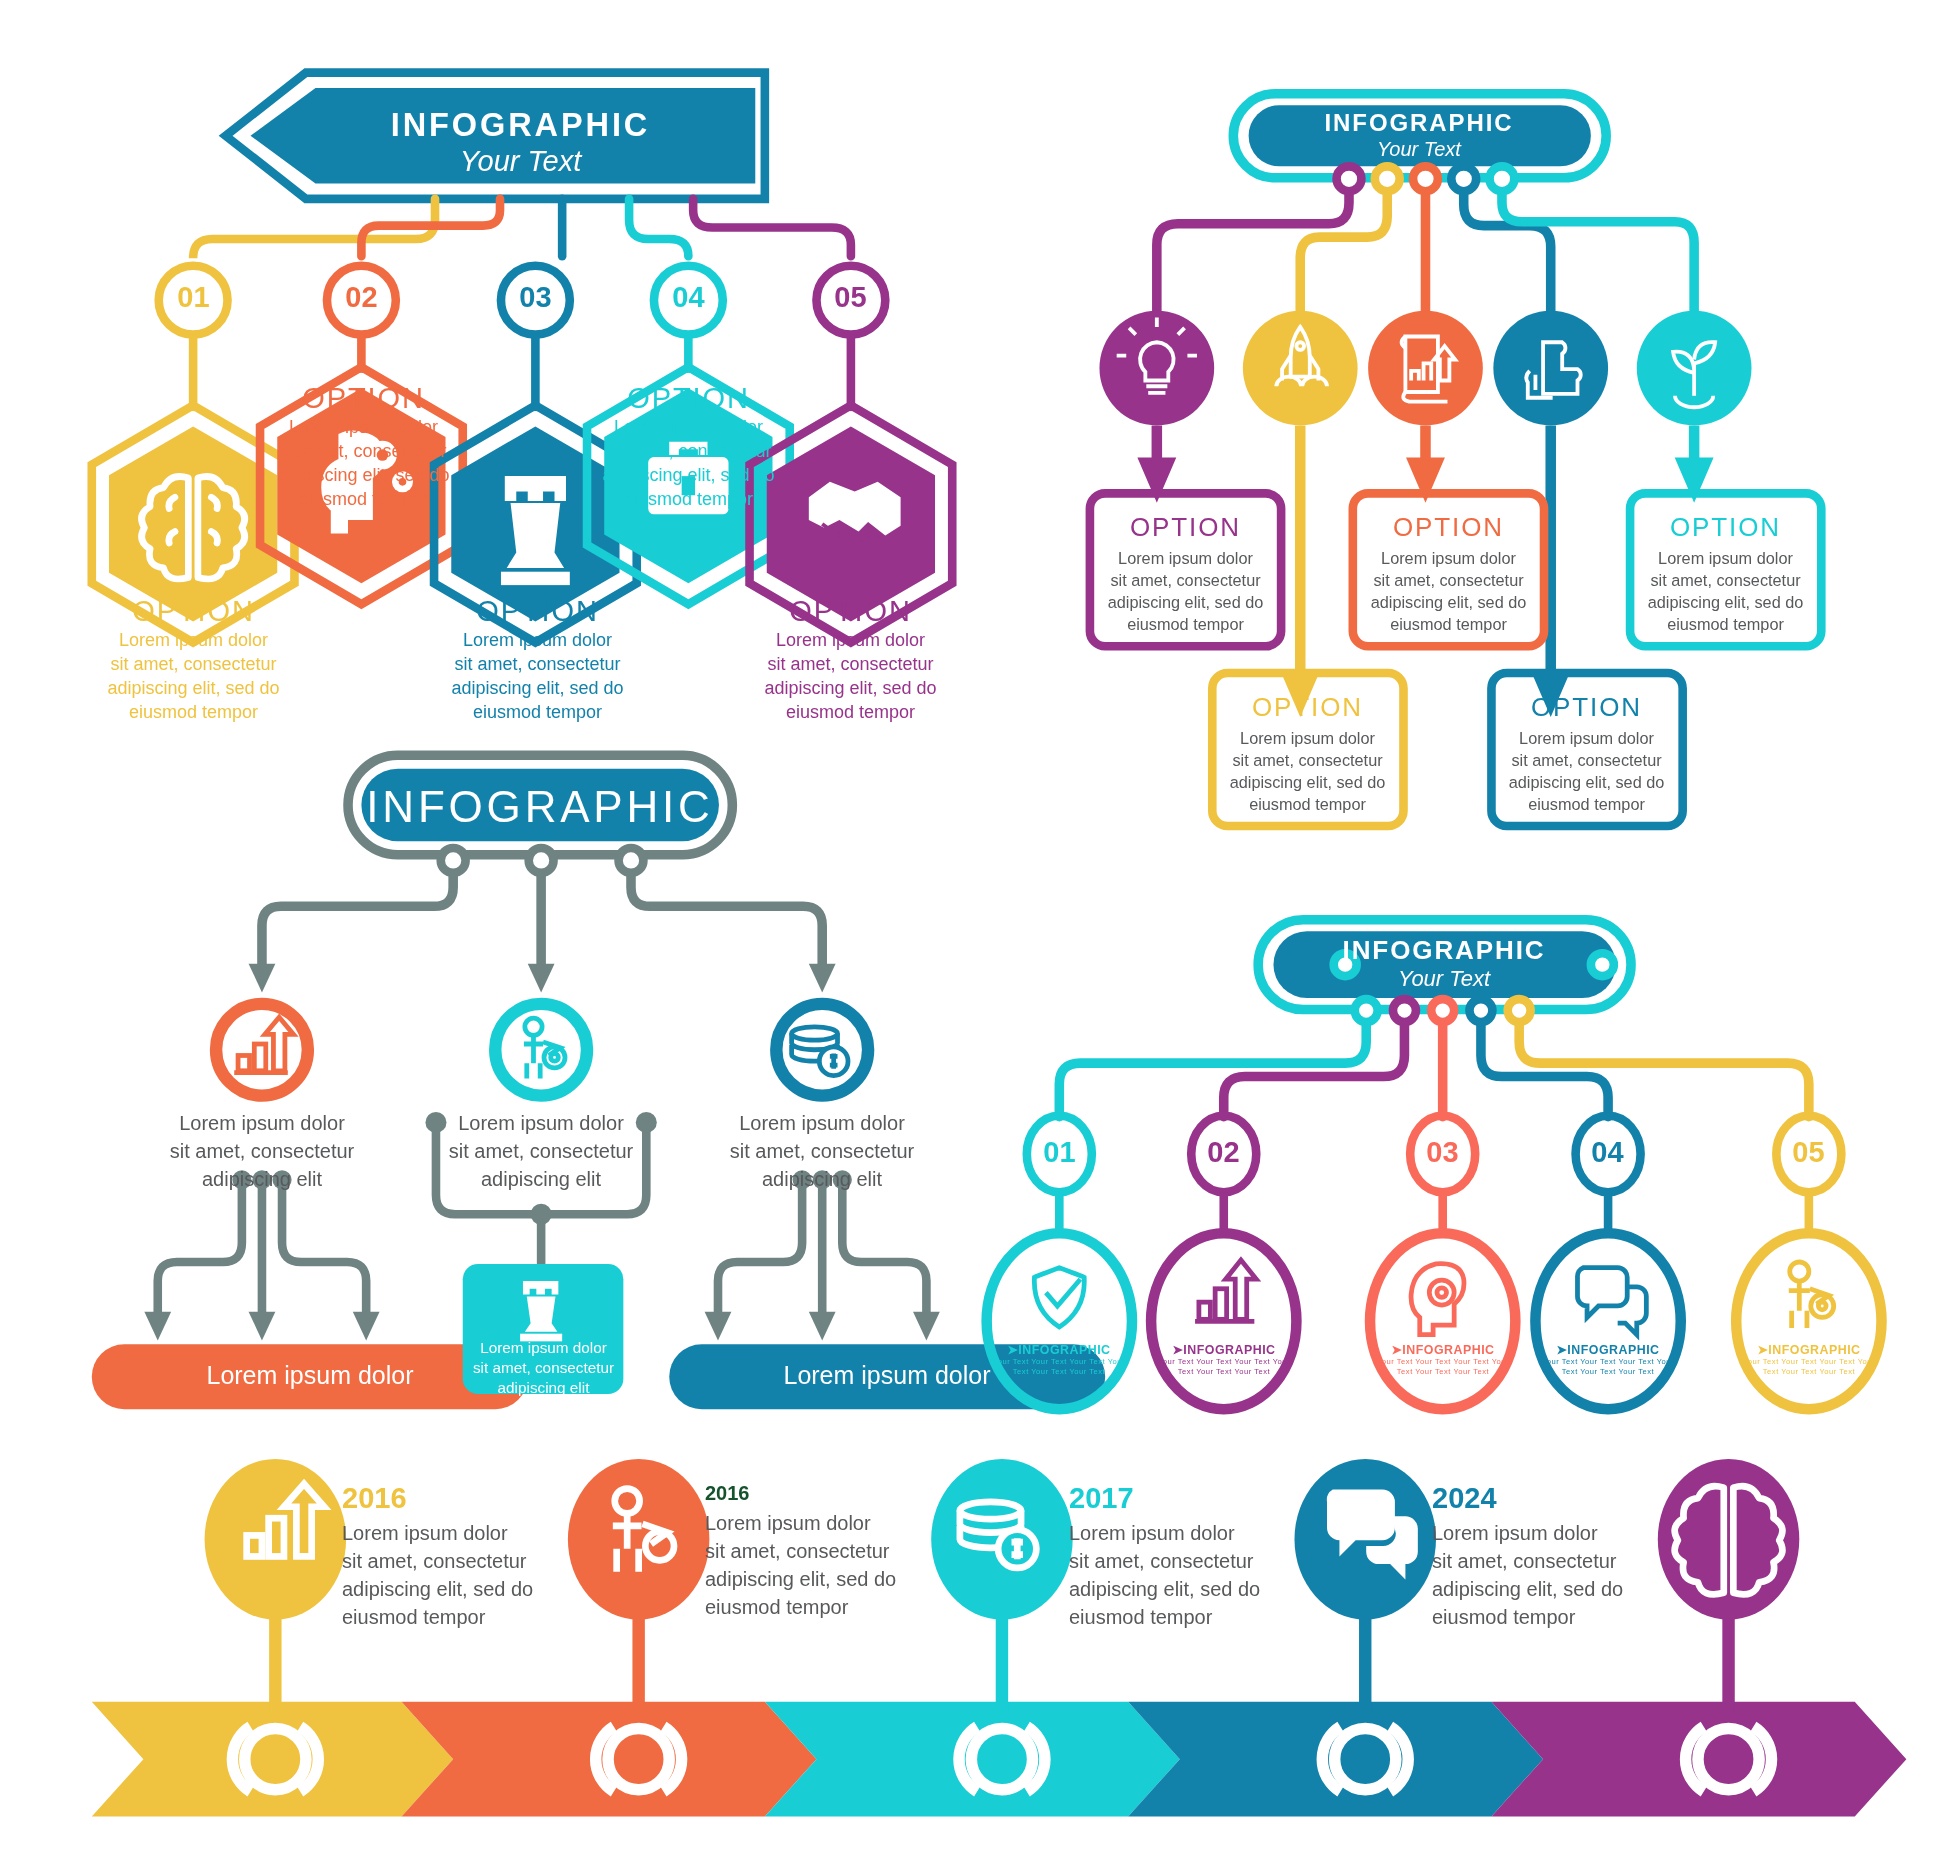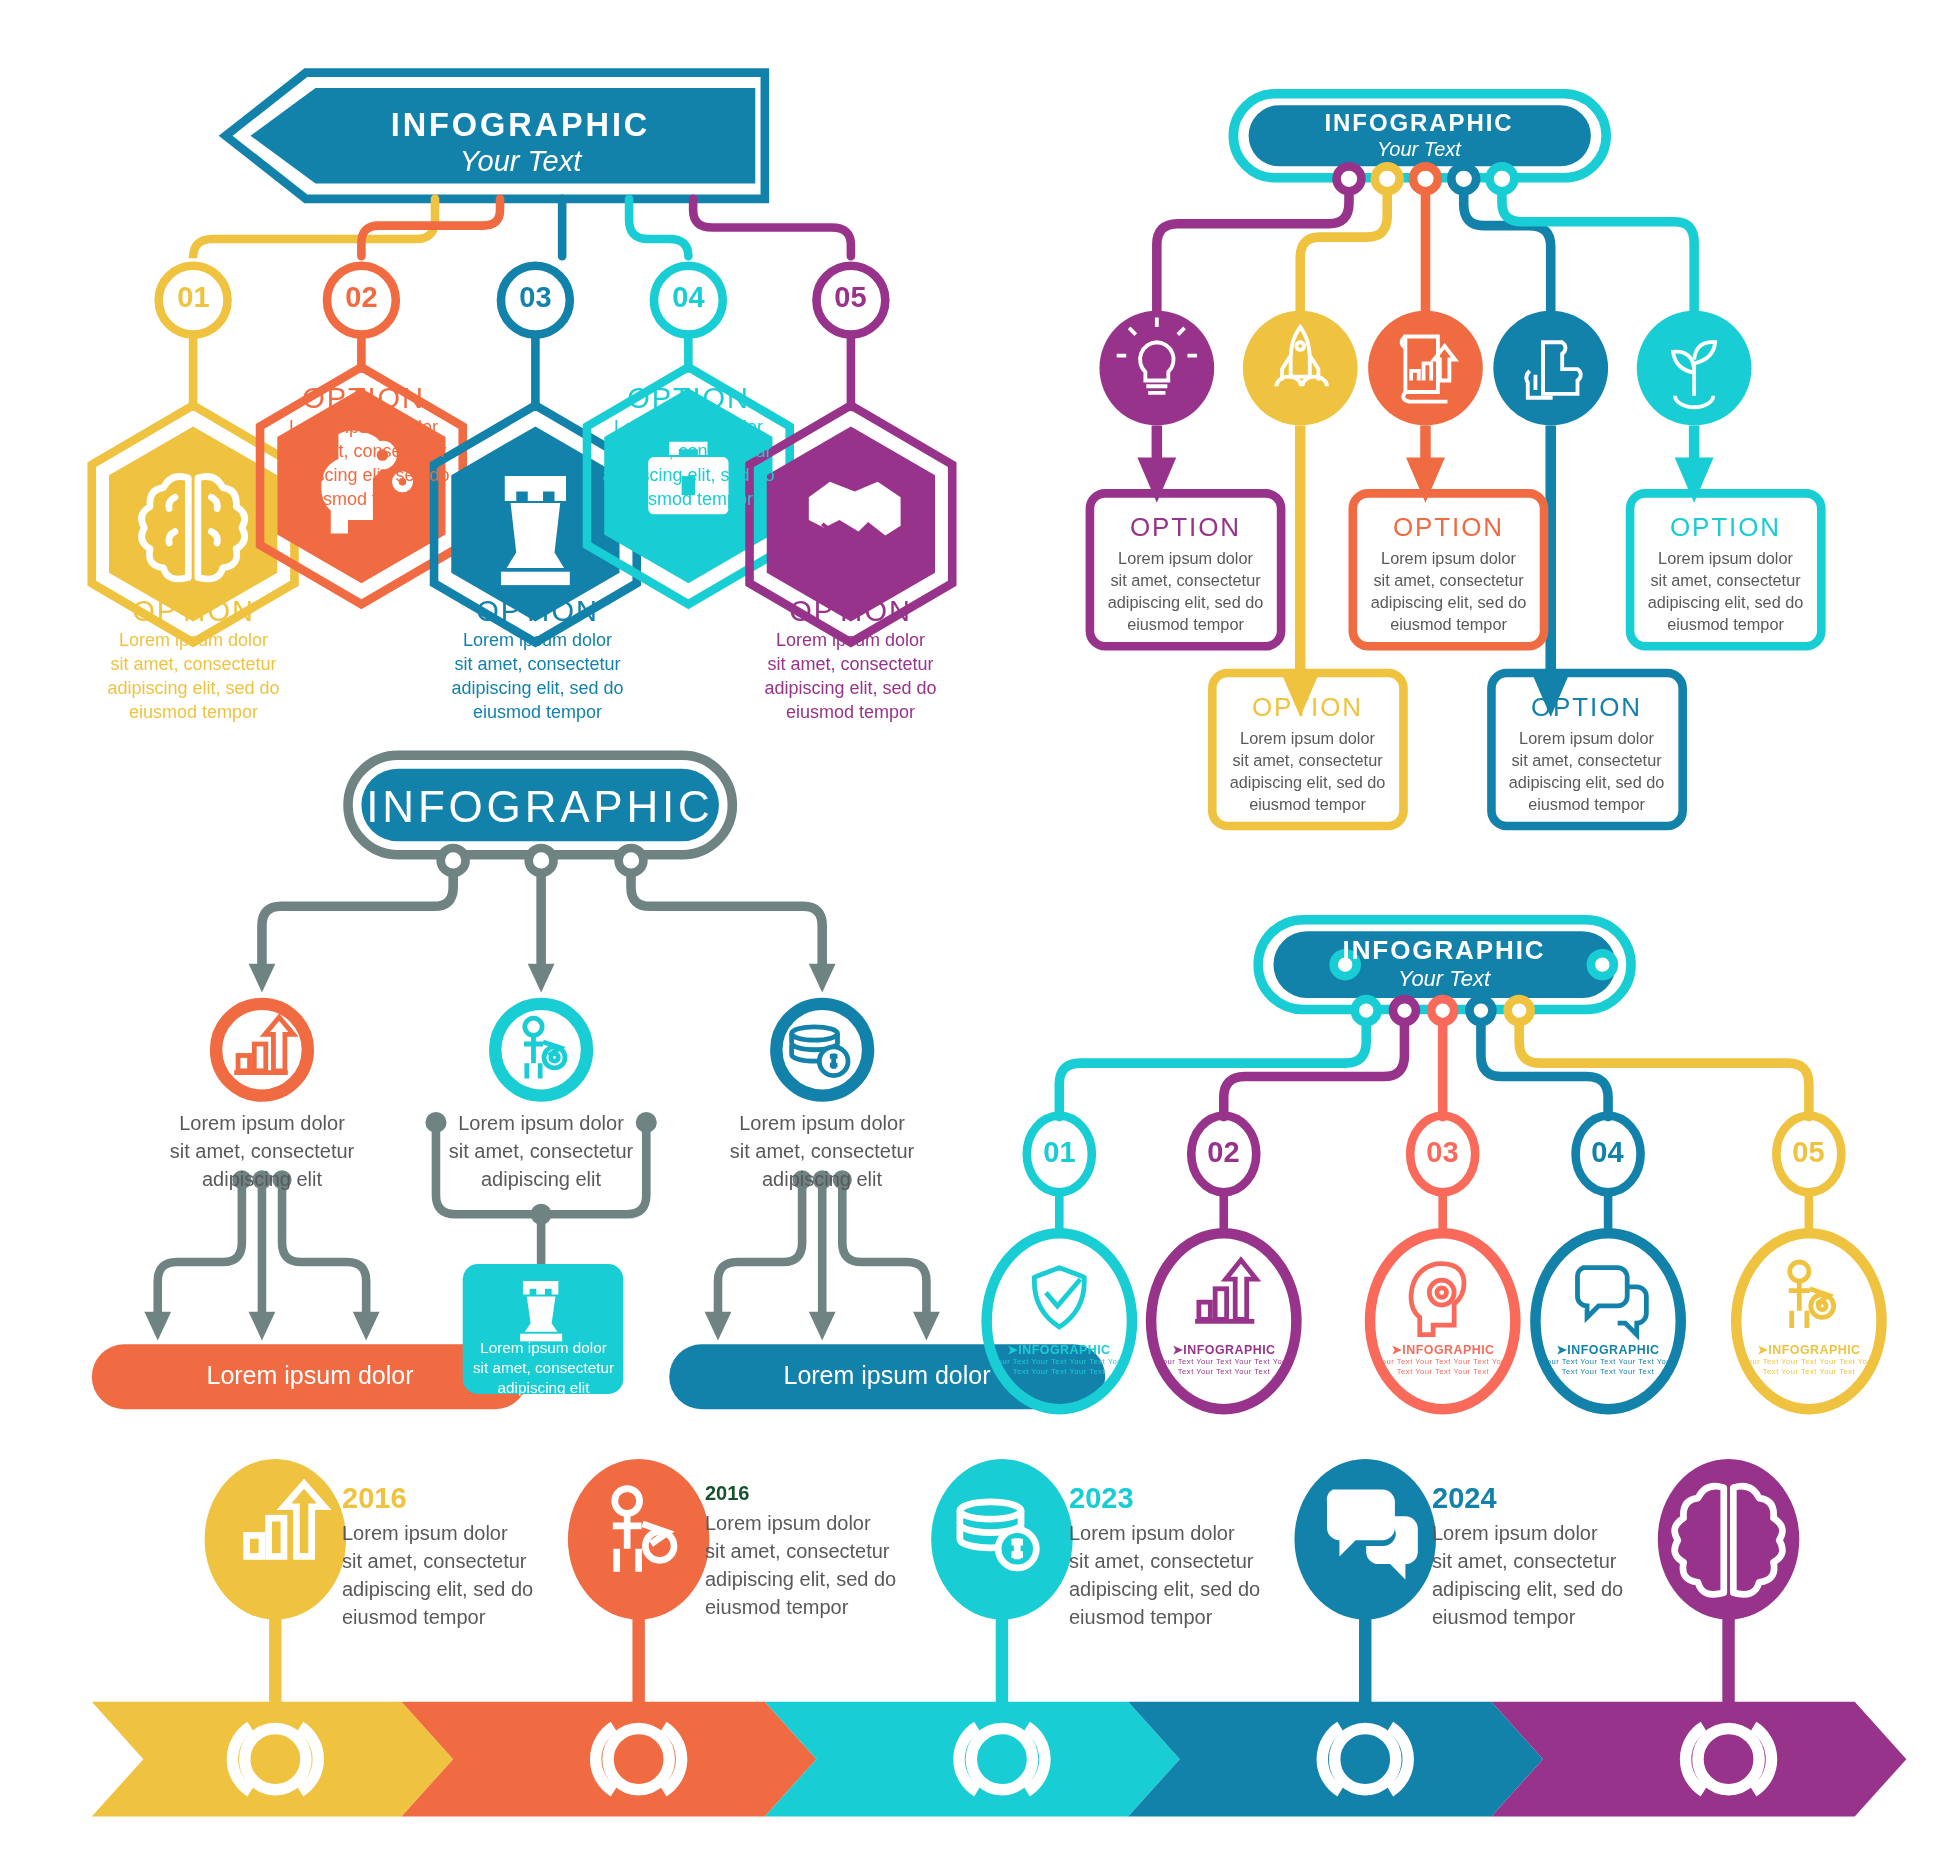--- a/index.html
+++ b/index.html
@@ -612,21 +612,21 @@
 <div class="htxt" style="left:705px;top:1482px;width:220px;">
   <div style="color:#14532d;font-size:20px;font-weight:bold;">2016</div>
   <div class="bodytxt" style="font-size:20px;line-height:28px;margin-top:3.8px;">
     <div>Lorem ipsum dolor</div>
     <div>sit amet, consectetur</div>
     <div>adipiscing elit, sed do</div>
     <div>eiusmod tempor</div>
   </div>
 </div>
 <div class="htxt" style="left:1069px;top:1482px;width:220px;">
-  <div style="color:#19cdd4;font-size:29px;font-weight:bold;">2023</div>
+  <div style="color:#19cdd4;font-size:29px;font-weight:bold;">2017</div>
   <div class="bodytxt" style="font-size:20px;line-height:28px;margin-top:3.8px;">
     <div>Lorem ipsum dolor</div>
     <div>sit amet, consectetur</div>
     <div>adipiscing elit, sed do</div>
     <div>eiusmod tempor</div>
   </div>
 </div>
 <div class="htxt" style="left:1432px;top:1482px;width:220px;">
   <div style="color:#1382ab;font-size:29px;font-weight:bold;">2024</div>
   <div class="bodytxt" style="font-size:20px;line-height:28px;margin-top:3.8px;">

